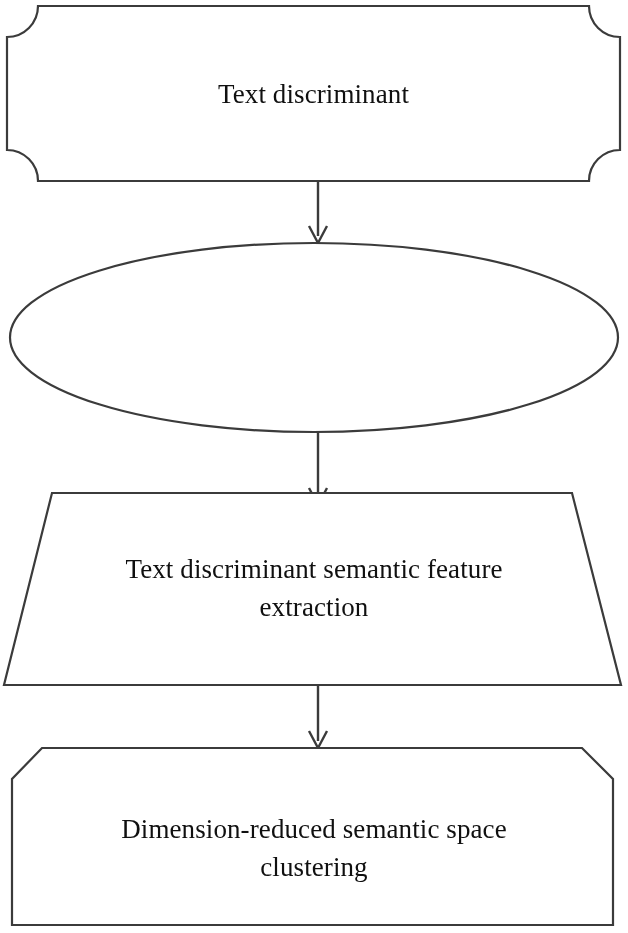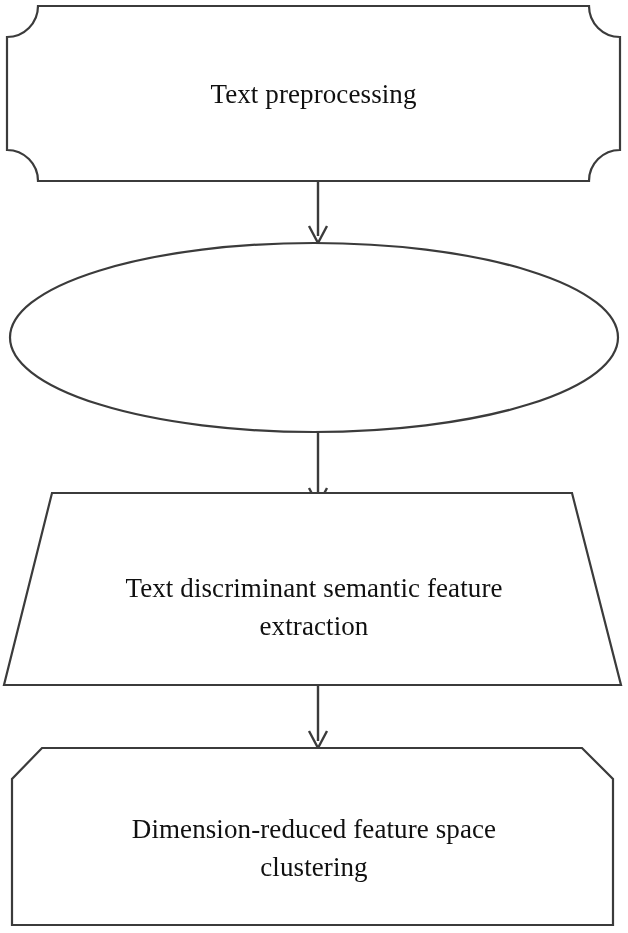--- a/index.html
+++ b/index.html
@@ -90,27 +90,27 @@
 
     <path class="node-shape" d="M 52 493 L 572 493 L 621 685 L 4 685 Z"></path>
 
     <line class="edge-line" x1="318" y1="685" x2="318" y2="741"></line>
     <path class="edge-head" d="M 309 731 L 318 748 L 327 731"></path>
 
     <path class="node-shape" d="M 42 748 L 582 748 L 613 779 L 613 925 L 12 925 L 12 779 Z"></path>
   </svg>
 
   <div class="node-label" style="left:7px; top:6px; width:613px; height:175px;">
-    <span>Text preprocessing</span>
+    <span>Text discriminant</span>
   </div>
 
 
-  <div class="node-label" style="left:30px; top:530px; width:568px; height:115px;align-items:flex-end;">
+  <div class="node-label" style="left:30px; top:530px; width:568px; height:115px;">
     <span>Text discriminant semantic feature
 extraction</span>
   </div>
 
   <div class="node-label" style="left:30px; top:790px; width:568px; height:115px;">
-    <span>Dimension-reduced feature space
+    <span>Dimension-reduced semantic space
 clustering</span>
   </div>
 
 </div>
 
 </body></html>

